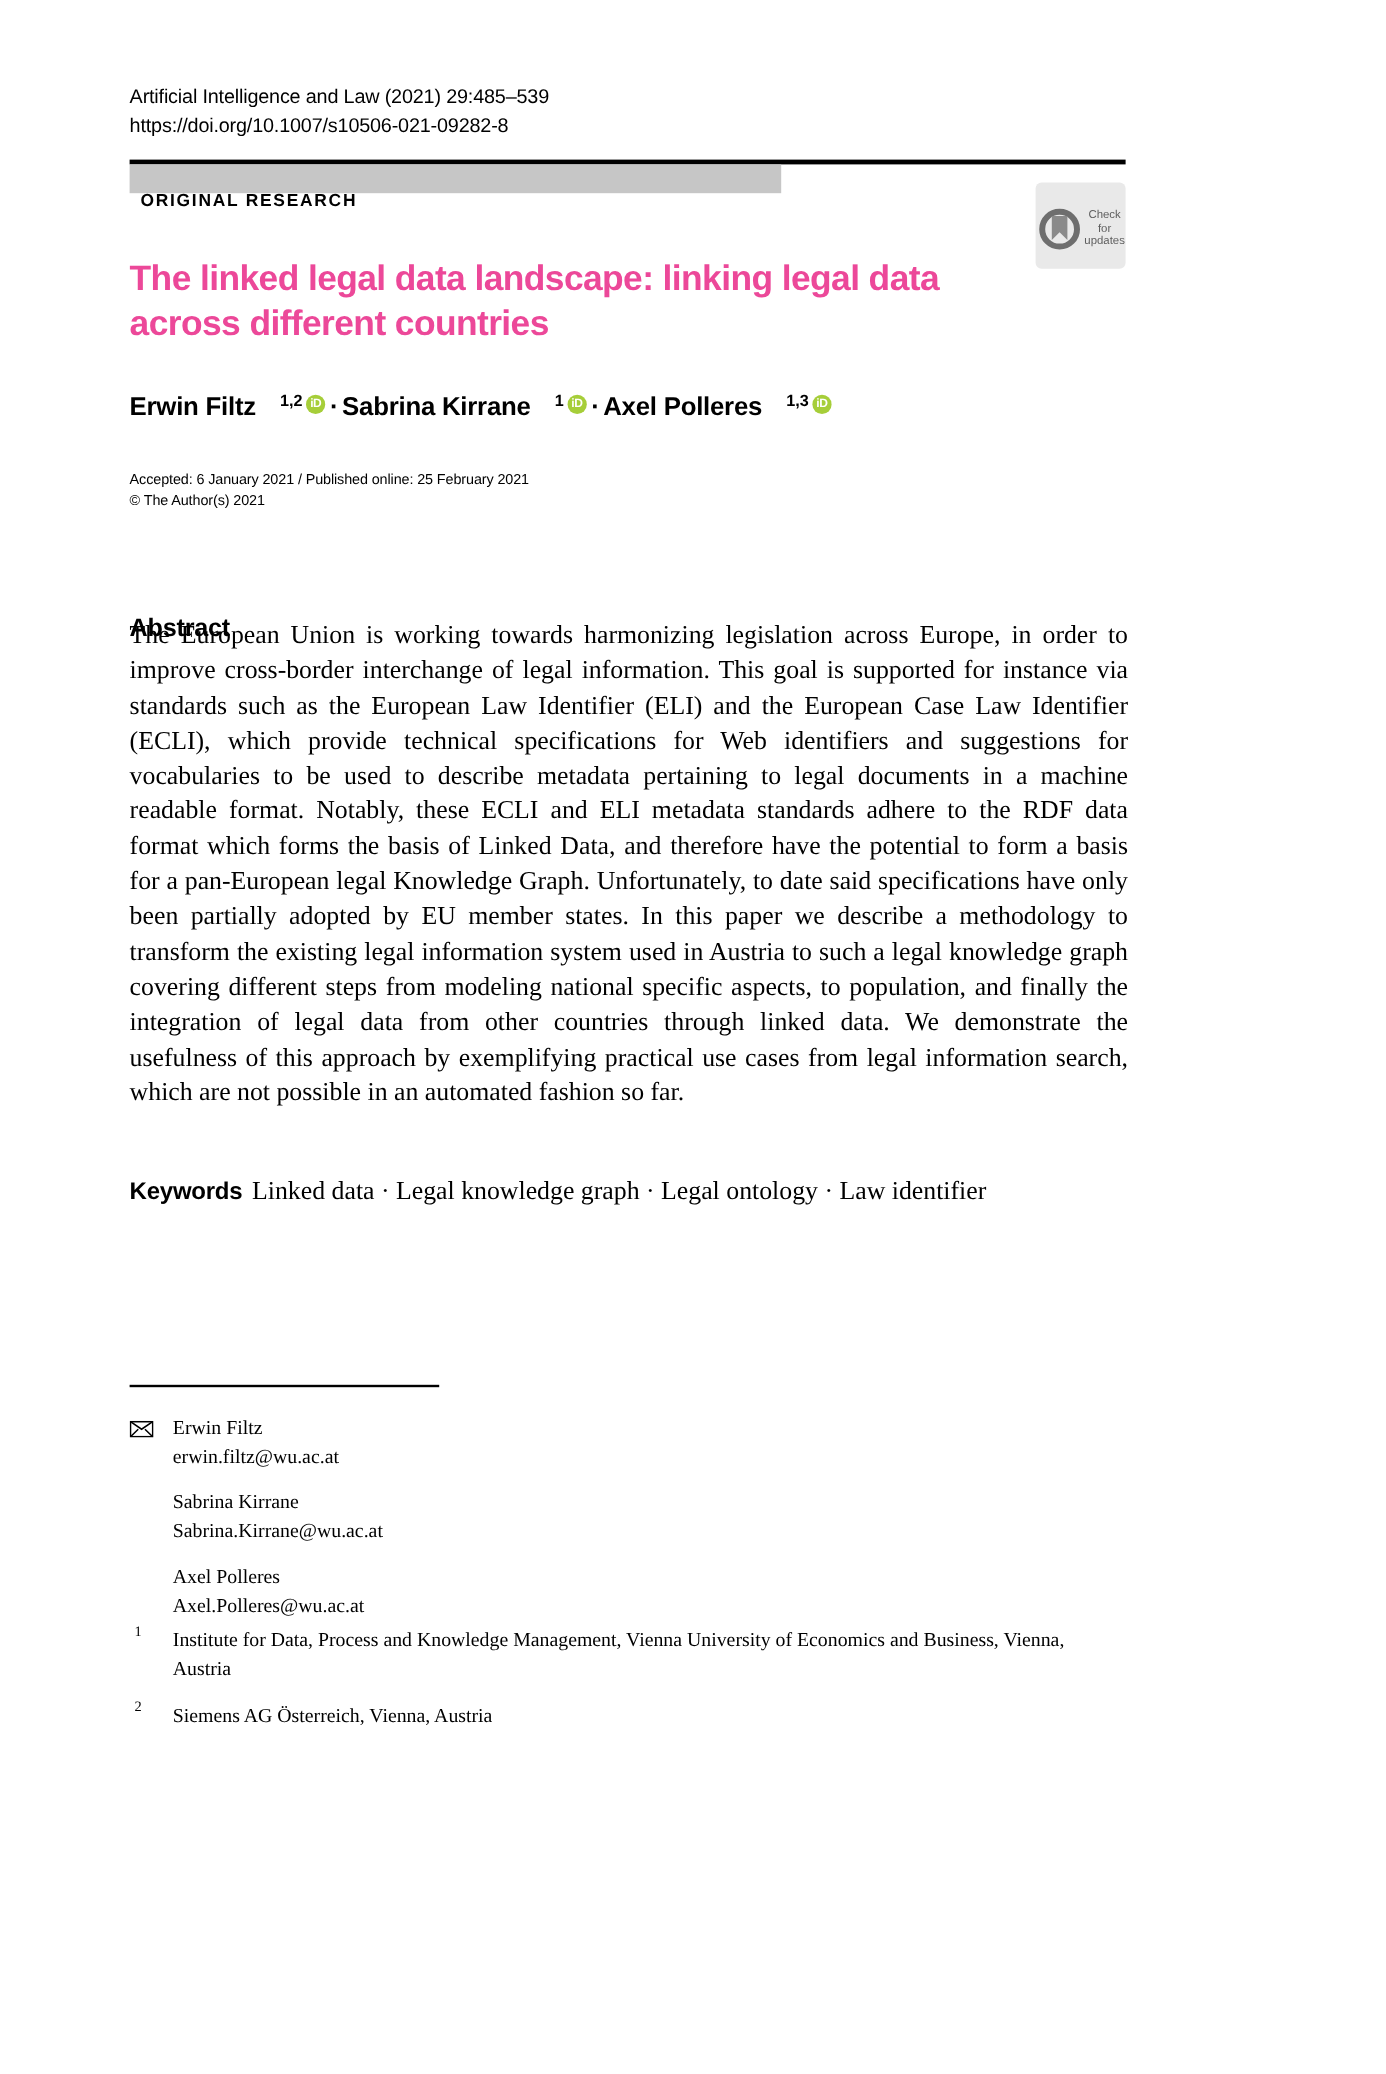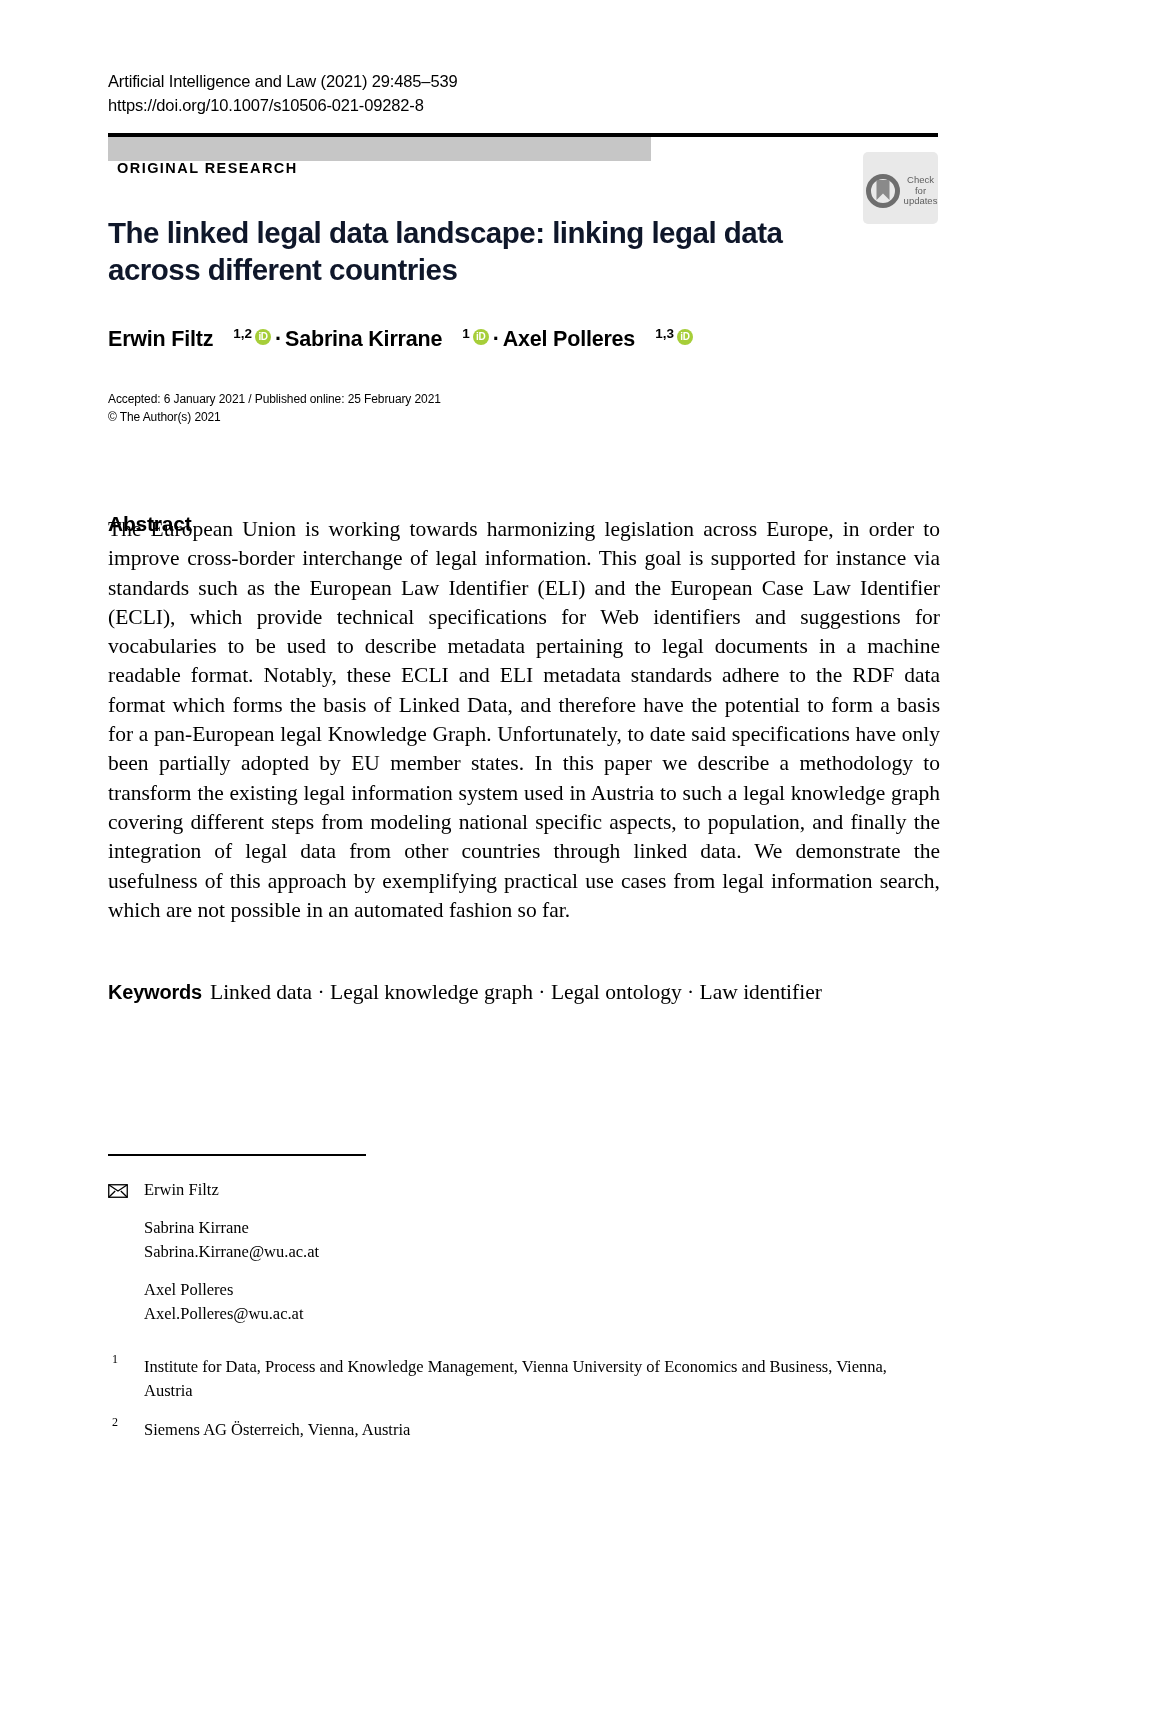--- a/index.html
+++ b/index.html
@@ -90,21 +90,21 @@
   .title {
     position: absolute;
     left: 108px;
     top: 214px;
     width: 760px;
     font-family: "Liberation Sans", sans-serif;
     font-size: 29.5px;
     font-weight: 700;
     line-height: 1.27;
     letter-spacing: -0.5px;
-    color: #0f172a;
+    color: #ec4899;
   }
 
   
   .authors {
     position: absolute;
     left: 108px;
     top: 326px;
     width: 800px;
     font-family: "Liberation Sans", sans-serif;
     font-size: 21.5px;
@@ -333,20 +333,21 @@
   <div class="correspondence">
     <div class="corr-row">
       <span class="env-icon">
         <svg width="20" height="14" viewBox="0 0 20 14" aria-hidden="true">
           <rect x="0.75" y="0.75" width="18.5" height="12.5" fill="none" stroke="#000" stroke-width="1.3"></rect>
           <path d="M0.75 0.75 L10 7 L19.25 0.75" fill="none" stroke="#000" stroke-width="1.3"></path>
           <path d="M0.75 13.25 L7.2 7 M19.25 13.25 L12.8 7" fill="none" stroke="#000" stroke-width="1.3"></path>
         </svg>
       </span>
       <span class="corr-name">Erwin Filtz</span>
+      <span class="corr-email">erwin.filtz@wu.ac.at</span>
     </div>
     <div class="corr-row">
       <span class="corr-name">Sabrina Kirrane</span>
       <span class="corr-email">Sabrina.Kirrane@wu.ac.at</span>
     </div>
     <div class="corr-row">
       <span class="corr-name">Axel Polleres</span>
       <span class="corr-email">Axel.Polleres@wu.ac.at</span>
     </div>
   </div>

